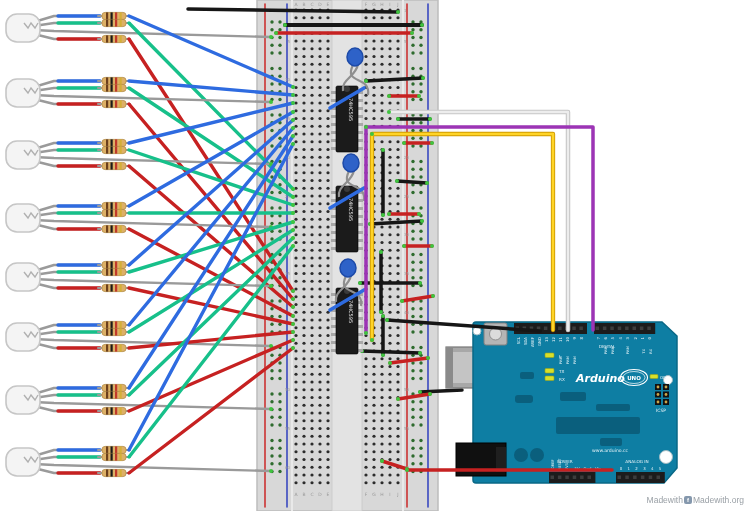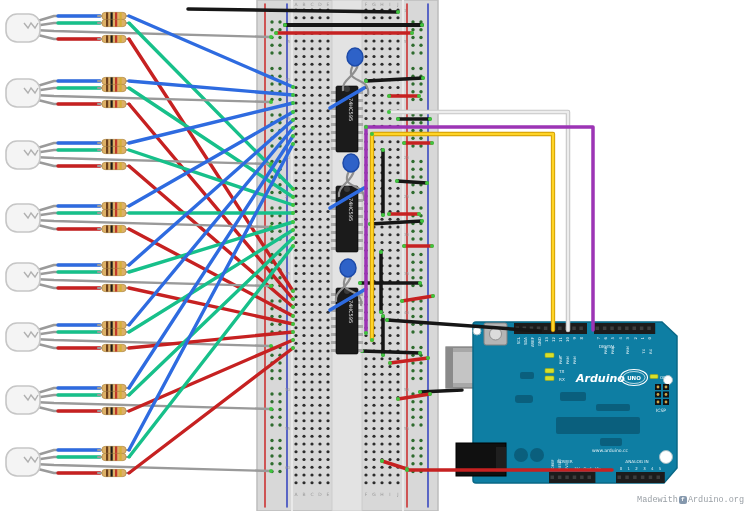--- a/index.html
+++ b/index.html
@@ -1,20 +1,20 @@
 <!DOCTYPE html>
 <html><head>
 <meta charset="utf-8">
 <style>
   html,body{margin:0;padding:0;background:#fff;}
   #stage{position:relative;width:750px;height:511px;background:#ffffff;overflow:hidden;
          font-family:"DejaVu Sans",sans-serif;}
   #circuit-svg{position:absolute;left:0;top:0;}
   #watermark{position:absolute;right:6px;bottom:6px;display:flex;align-items:center;gap:1px;
-             font-size:8.5px;color:#9aa0a6;font-family:Liberation Mono, monospace;}
+             font-size:8.5px;color:#9aa0a6;font-family:Liberation Sans, sans-serif;}
   #watermark .fz-icon{width:8px;height:8px;border-radius:2px;background:#8598ad;display:inline-block;
              color:#fff;font-size:6px;line-height:8px;text-align:center;font-weight:bold;}
   text{font-family:"DejaVu Sans",sans-serif;}
 </style>
 </head>
 <body>
 
 <div id="stage">
   <svg id="circuit-svg" width="750" height="511" viewBox="0 0 750 511">
       <g>
@@ -1512,15 +1512,15 @@
         <polyline points="389,112 568,112 568,330" fill="none" stroke="#ededed" stroke-width="2.3" stroke-linecap="round" stroke-linejoin="round"></polyline>
         <circle cx="389" cy="112" r="2" fill="#3fc43f"></circle>
         <polyline points="366,333 366,127 593,127 593,330" fill="none" stroke="#9c34b5" stroke-width="3.5" stroke-linecap="round" stroke-linejoin="round"></polyline>
         <circle cx="366" cy="333" r="2" fill="#3fc43f"></circle>
         <circle cx="366" cy="127" r="2" fill="#3fc43f"></circle>
       </g>
     </svg>
   <div id="watermark">
     <span>Madewith</span>
     <span class="fz-icon">f</span>
-    <span>Arduino.org</span>
+    <span>Madewith.org</span>
   </div>
 </div>
 
 </body></html>

